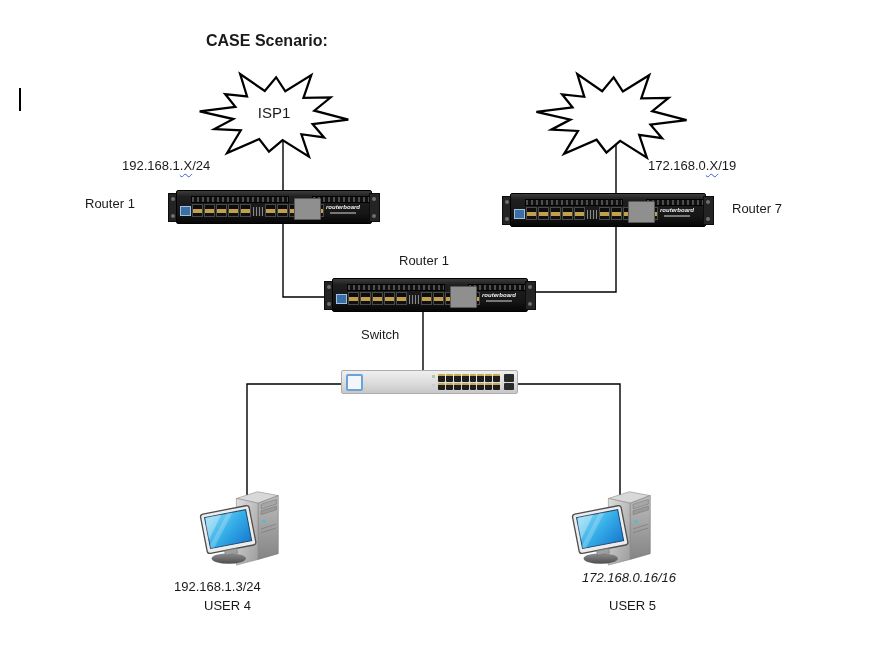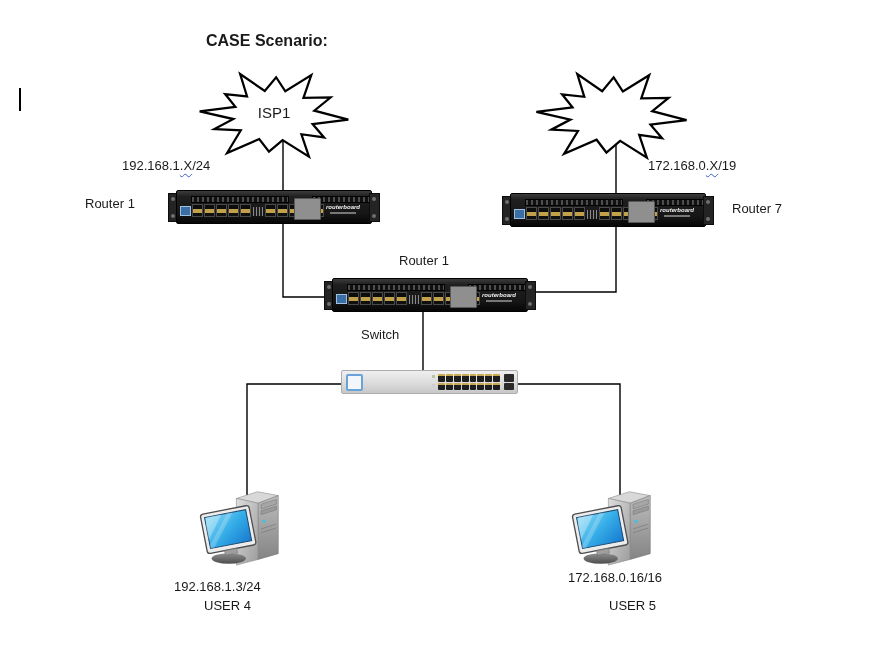--- a/index.html
+++ b/index.html
@@ -286,16 +286,16 @@
       </svg>
   </div>
   <div class="pc" style="left:568px;top:487px;">
     <svg width="96" height="80" viewBox="0 0 100 84">
         <use href="#pc"></use>
       </svg>
   </div>
 
   <div class="lbl" style="left:174px;top:570px;margin-top:9px;">192.168.1.3/24</div>
   <div class="lbl" style="left:204px;top:598px;">USER 4</div>
-  <div class="lbl" style="left:568px;top:570px;">172.168.0.16/16</div>
+  <div class="lbl" style="left:582px;top:570px;font-style:italic;">172.168.0.16/16</div>
   <div class="lbl" style="left:609px;top:598px;">USER 5</div>
 
 </div>
 
 </body></html>

